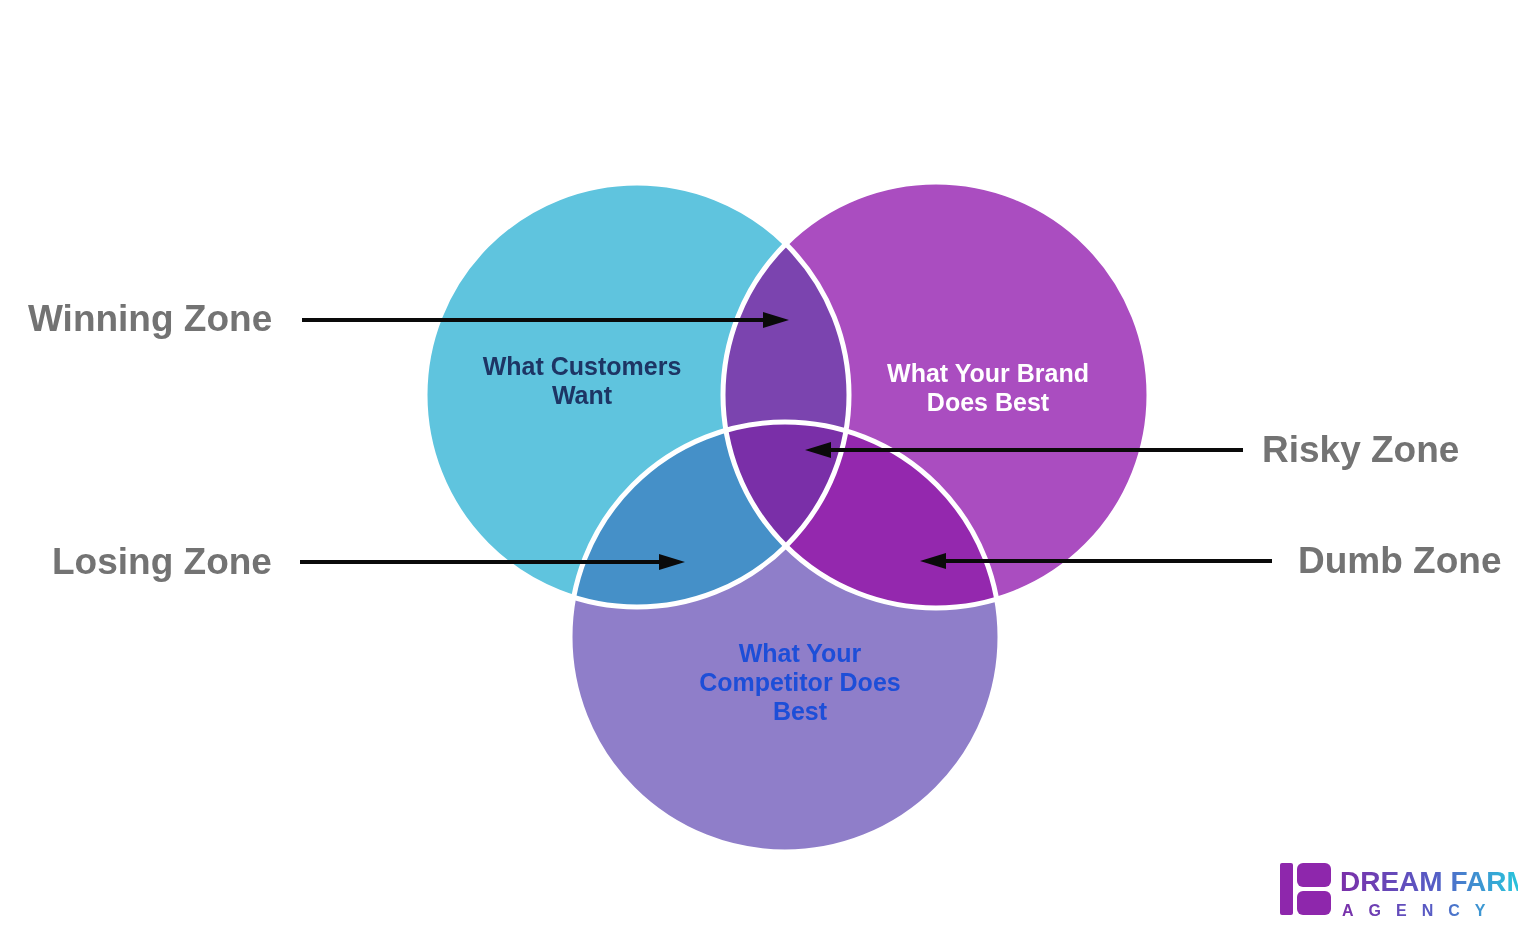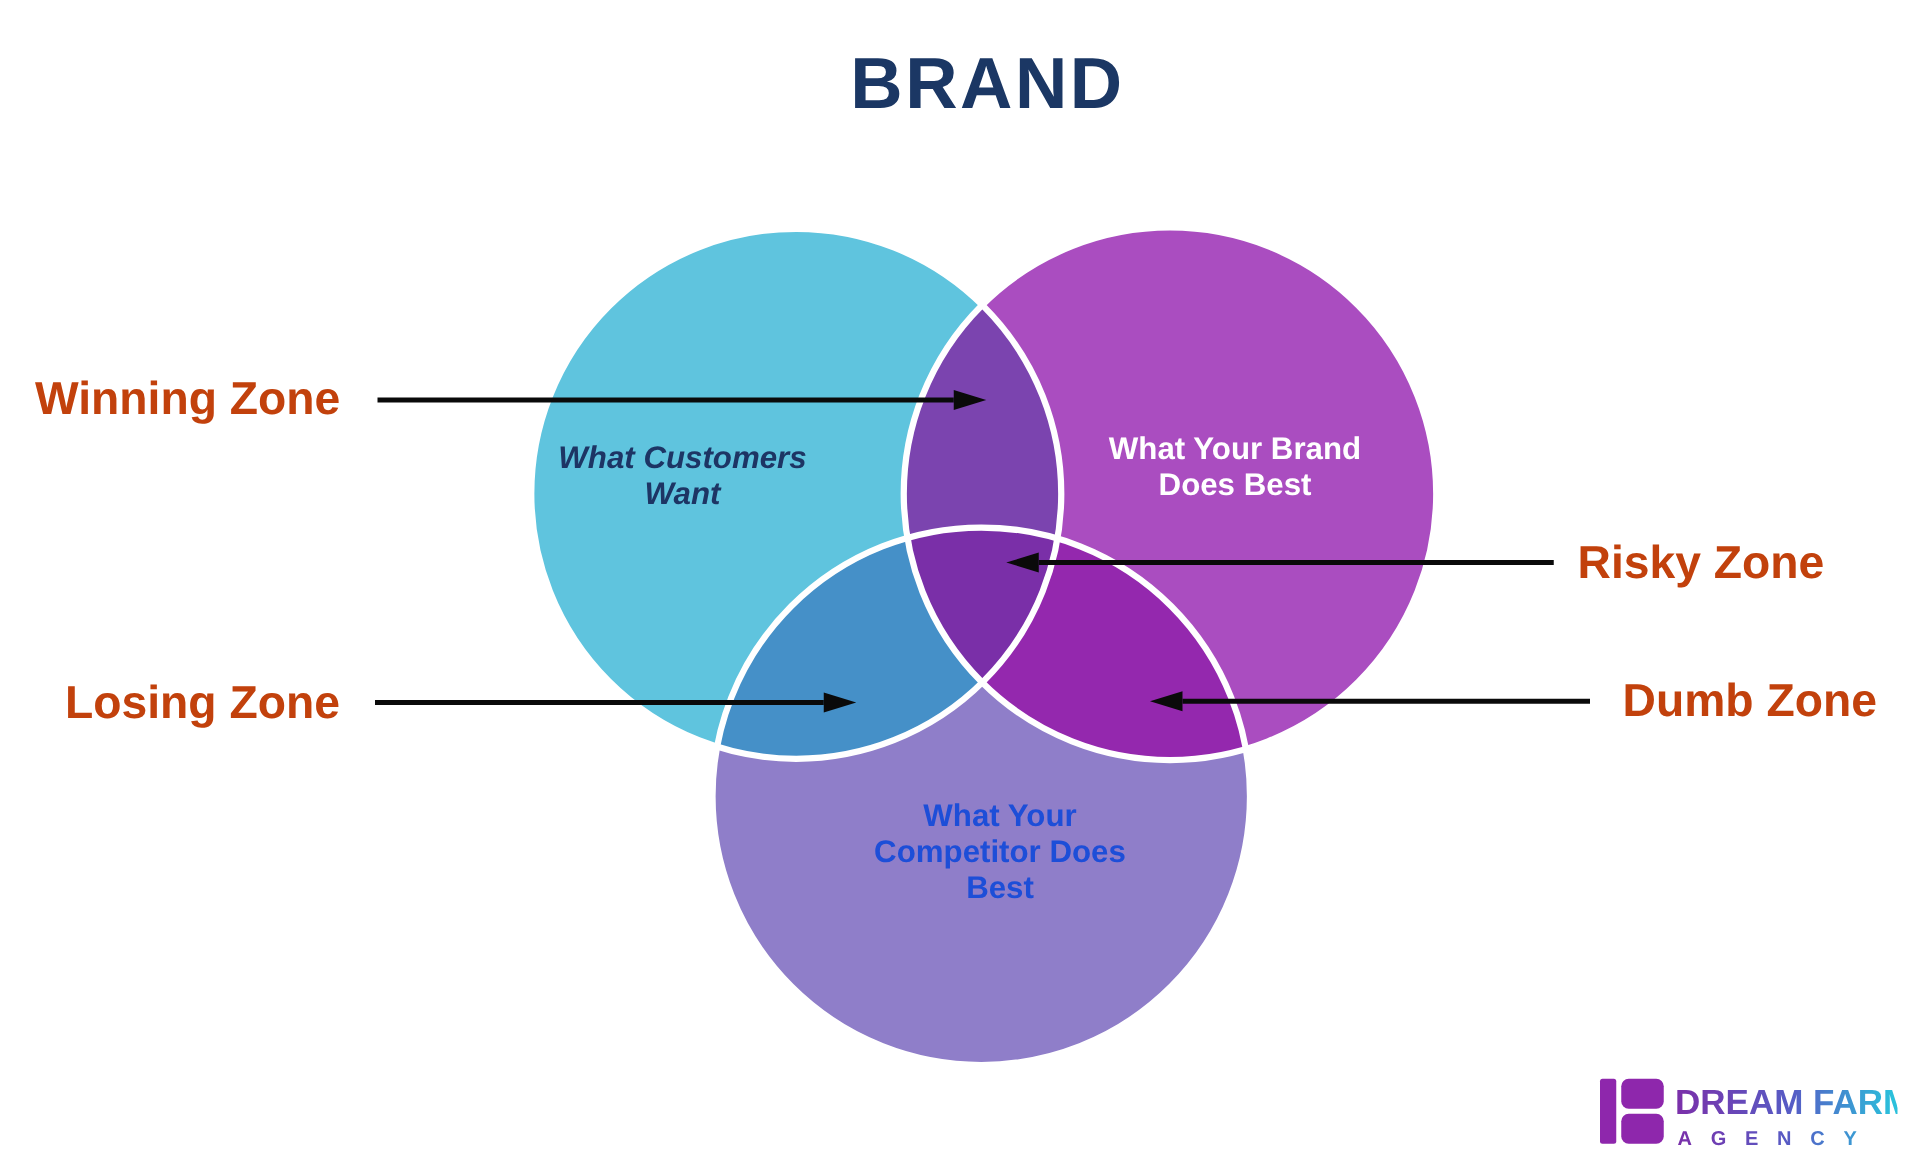--- a/index.html
+++ b/index.html
@@ -28,43 +28,42 @@
   }
   .circle-label {
     position: absolute;
     transform: translate(-50%, -50%);
     text-align: center;
     font-weight: 700;
     font-size: 25px;
     line-height: 29px;
     white-space: pre-line;
   }
-  .label-customers  { left: 546px; top: 381px; color: #1D3564; font-style: italic; }
-  .label-brand      { left: 988px; top: 374px; color: #ffffff; }
+  .label-customers  { left: 582px; top: 381px; color: #1D3564; }
+  .label-brand      { left: 988px; top: 388px; color: #ffffff; }
   .label-competitor { left: 800px; top: 682px; color: #1d4ed8; }
   .zone-label {
     position: absolute;
     font-weight: 700;
     font-size: 37px;
-    color: #c2410c;
+    color: #737373;
     white-space: nowrap;
   }
   .zl-winning { left: 28px;   top: 298px; }
   .zl-losing  { left: 52px;   top: 541px; }
   .zl-risky   { left: 1262px; top: 429px; text-align: center; }
   .zl-dumb    { left: 1298px; top: 540px; }
   .logo-svg { position: absolute; left: 1274px; top: 858px; }
 </style>
 </head>
 <body>
 
 <div class="canvas">
 
   <div class="title">
-    <div>BRAND</div>
   </div>
 
   <svg class="venn-svg" viewBox="0 0 1536 931">
     <defs>
       <clipPath id="clipL">
           <circle cx="637" cy="395" r="212"></circle>
         </clipPath>
       <clipPath id="clipR">
           <circle cx="936" cy="395" r="213"></circle>
         </clipPath>

